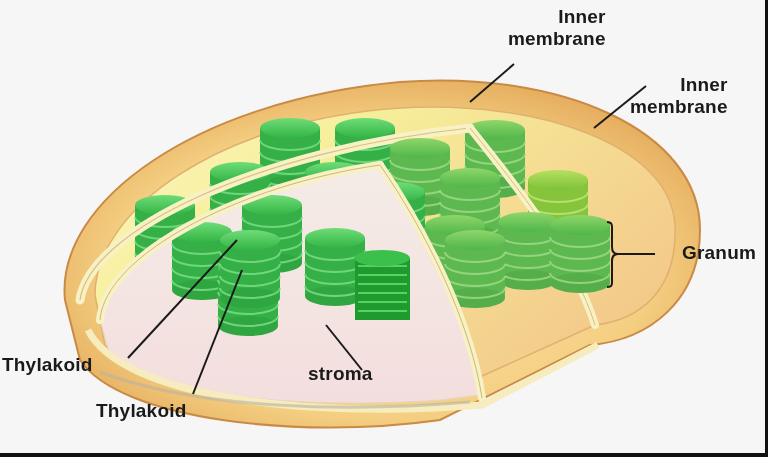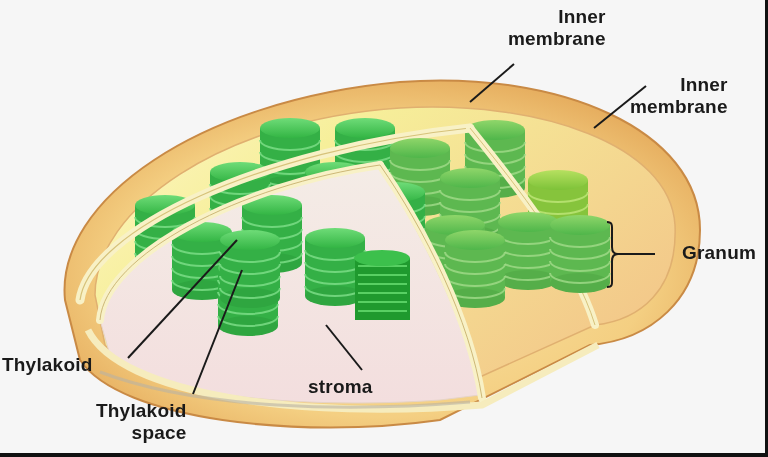--- a/index.html
+++ b/index.html
@@ -171,20 +171,19 @@
   <span>membrane</span>
 </div>
 <div class="label" style="left:662px; top:242px;margin-left:20px;">
   <span>Granum</span>
 </div>
 <div class="label" style="left:2px; top:354px;">
   <span>Thylakoid</span>
 </div>
 <div class="label" style="left:96px; top:400px;">
   <span>Thylakoid</span>
-  <span>space</span>
 </div>
-<div class="label" style="left:308px; top:376px;">
+<div class="label" style="left:308px; top:363px;">
   <span>stroma</span>
 </div>
 
 <div class="frame-right"></div>
 <div class="frame-bottom"></div>
 
 </body></html>

